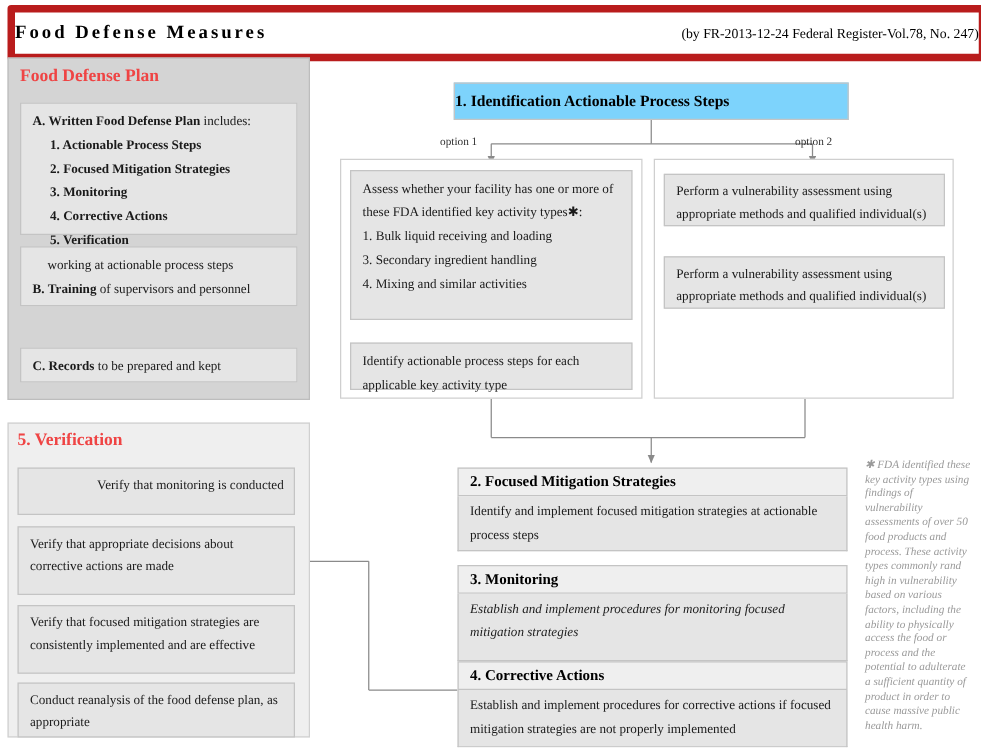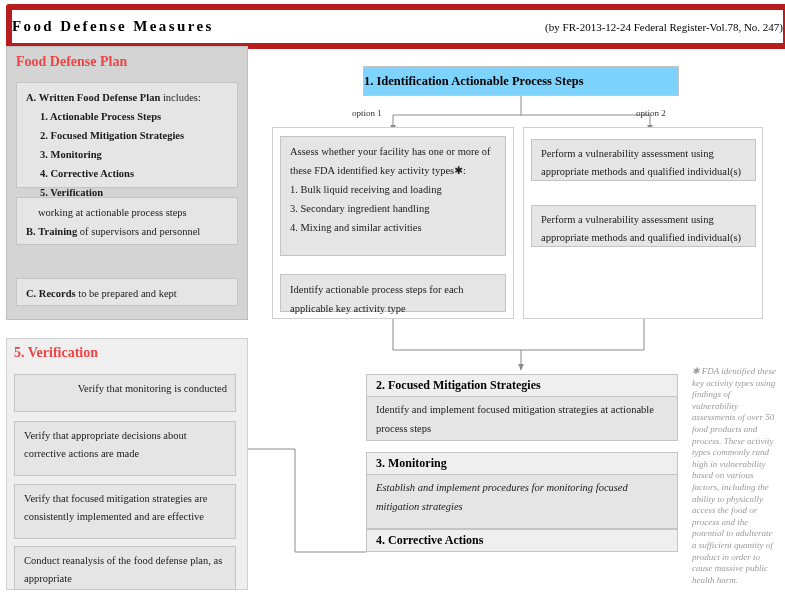--- a/index.html
+++ b/index.html
@@ -312,16 +312,17 @@
     <div class="o2-line">Perform a vulnerability assessment using appropriate methods and qualified individual(s)</div>
   </div>
 
   <div class="step-head" id="step2-head">2. Focused Mitigation Strategies</div>
   <div class="step-body" id="step2-body">Identify and implement focused mitigation strategies at actionable process steps</div>
 
   <div class="step-head" id="step3-head">3. Monitoring</div>
   <div class="step-body" id="step3-body">Establish and implement procedures for monitoring focused mitigation strategies</div>
 
   <div class="step-head" id="step4-head">4. Corrective Actions</div>
+  <div class="step-body" id="step4-body">Establish and implement procedures for corrective actions if focused mitigation strategies are not properly implemented</div>
 
   <div id="footnote">✱  FDA identified these key activity types using findings of vulnerability assessments of over 50 food products and process. These activity types commonly rand high in vulnerability based on various factors, including the ability to physically access the food or process and the potential to adulterate a sufficient quantity of product in order to cause massive public health harm.</div>
 
 </div>
 
 </body></html>

